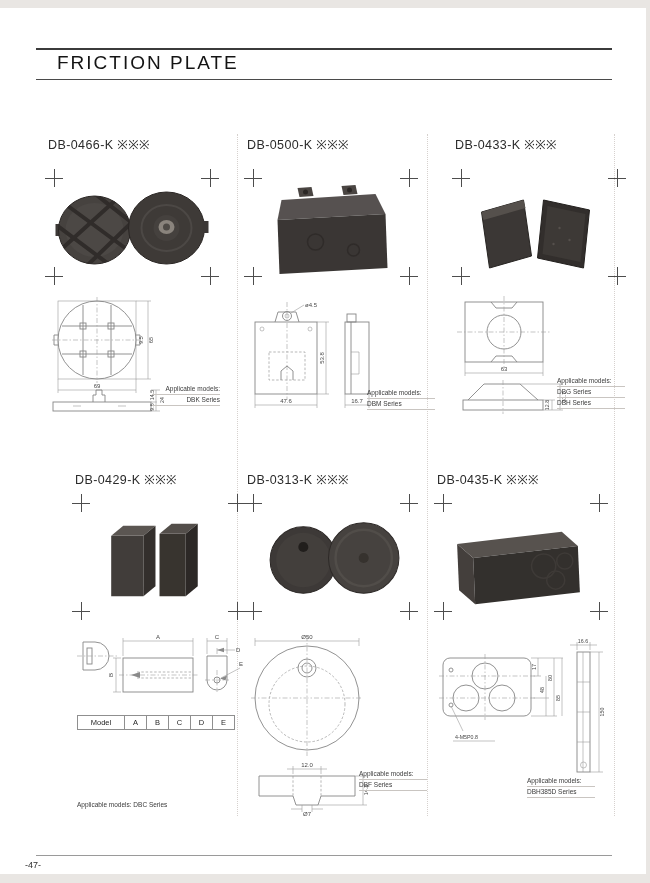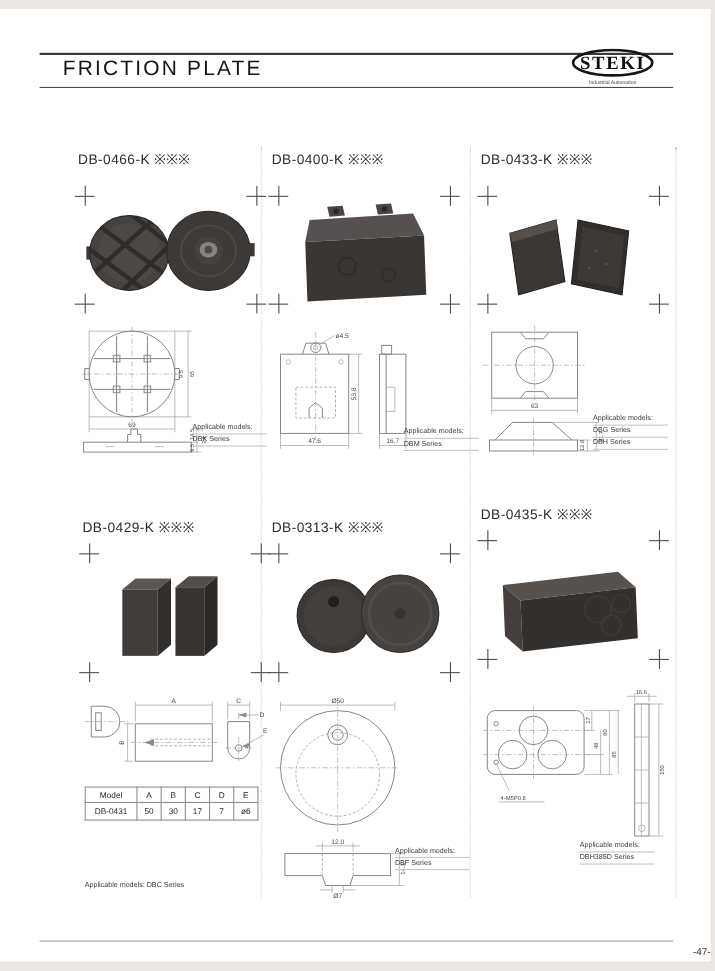--- a/index.html
+++ b/index.html
@@ -33,43 +33,36 @@
   .models{position:absolute;width:68px;font-size:6.5px;color:#3a3a3a;}
   .m-line{border-bottom:1px solid #c9c5c1;padding:1px 0 2px 0;}
   
   .spec-table{position:absolute;border-collapse:collapse;font-size:7.5px;color:#262626;}
   .spec-table th,.spec-table td{border:1px solid #8f8f8f;font-weight:400;text-align:center;padding:3px 1px;background:#fff;}
   .spec-table th{padding:2px 1px;}
   .col-model{width:44px;}.col-n{width:19px;}
   .table-note{position:absolute;font-size:6.5px;color:#3a3a3a;}
   
   .rule-f{position:absolute;left:36px;right:34px;top:847px;border-top:1px solid #9a9a9a;}
-  .page-num{position:absolute;left:0;right:0;top:852px;text-align:right;font-size:9px;color:#2e2e2e;margin-left:25px;}
+  .page-num{position:absolute;left:0;right:0;top:852px;text-align:left;font-size:9px;color:#2e2e2e;margin-left:25px;}
 </style>
 </head>
 <body>
 
 <div class="page">
 
   <div class="rule-a"></div>
   <div class="page-title">FRICTION PLATE</div>
-  <div class="logo">
-    <svg viewBox="0 0 90 36">
-      <ellipse cx="41" cy="13" rx="36" ry="11.5" fill="none" stroke="#161616" stroke-width="2.4"></ellipse>
-      <text x="41" y="19" text-anchor="middle" font-family="Liberation Serif, serif" font-size="17" font-weight="bold" letter-spacing="1.5" fill="#101010">STEKI</text>
-      <text x="41" y="32" text-anchor="middle" font-family="Liberation Sans, sans-serif" font-size="4.6" fill="#3c3c3c">Industrial Automation</text>
-    </svg>
-  </div>
   <div class="rule-b"></div>
 
   <div class="vdots" style="left:237px;"></div>
   <div class="vdots" style="left:427px;"></div>
   <div class="vdots" style="left:614px;"></div>
 
-  <div class="section" style="left:71px;top:128px;height:292px;">
+  <div class="section" style="left:48px;top:128px;height:292px;text-align:right;">
     <h3 class="sec-title">DB-0466-K ※※※</h3>
     <div class="photo" style="left:6px;top:42px;width:156px;height:98px;">
       <span class="cm tl"></span>
       <span class="cm tr"></span>
       <span class="cm bl"></span>
       <span class="cm br"></span>
       <svg viewBox="0 0 155 98">
         <defs>
             <clipPath id="p1c">
               <ellipse cx="40" cy="52" rx="36" ry="34"></ellipse>
@@ -114,21 +107,21 @@
       <text class="dts" text-anchor="middle" transform="rotate(-90 105.5 111)" x="105.5" y="111">9.5</text>
       <text class="dts" text-anchor="middle" transform="rotate(-90 116 104)" x="116" y="104">24</text>
     </svg>
     <div class="models" style="left:104px;top:248px;">
       <div class="m-line">Applicable models:</div>
       <div class="m-line">DBK Series</div>
     </div>
   </div>
 
   <div class="section" style="left:247px;top:128px;height:292px;">
-    <h3 class="sec-title">DB-0400-K ※※※</h3>
+    <h3 class="sec-title">DB-0500-K ※※※</h3>
     <div class="photo" style="left:6px;top:42px;width:156px;height:98px;">
       <span class="cm tl"></span>
       <span class="cm tr"></span>
       <span class="cm bl"></span>
       <span class="cm br"></span>
       <svg viewBox="0 0 155 98">
         <polygon points="28,22 122,16 132,36 24,42" fill="#565150"></polygon>
         <polygon points="44,10 58,9 60,18 46,19" fill="#4a4542"></polygon>
           <circle cx="52" cy="14" r="2.5" fill="#2b2725"></circle>
         <polygon points="88,8 102,7 104,16 90,17" fill="#4a4542"></polygon>
@@ -160,21 +153,21 @@
       <rect class="ln" x="100" y="18" width="9" height="8"></rect>
       <path class="lnt" d="M98,98 V112 M122,98 V112 M98,109 H122"></path>
       <text class="dt" text-anchor="middle" x="110" y="107">16.7</text>
     </svg>
     <div class="models" style="left:120px;top:252px;">
       <div class="m-line">Applicable models:</div>
       <div class="m-line">DBM Series</div>
     </div>
   </div>
 
-  <div class="section" style="left:437px;top:128px;height:292px;">
+  <div class="section" style="left:455px;top:128px;height:292px;">
     <h3 class="sec-title">DB-0433-K ※※※</h3>
     <div class="photo" style="left:6px;top:42px;width:156px;height:98px;">
       <span class="cm tl"></span>
       <span class="cm tr"></span>
       <span class="cm bl"></span>
       <span class="cm br"></span>
       <svg viewBox="0 0 155 98">
         <polygon points="20,34 62,22 70,78 28,90" fill="#3b3735" stroke="#272422"></polygon>
         <polygon points="20,34 62,22 64,30 22,42" fill="#55504c"></polygon>
         <polygon points="82,22 128,32 122,90 76,80" fill="#322e2c" stroke="#23201e"></polygon>
@@ -250,28 +243,20 @@
         <tr>
           <th class="col-model">Model</th>
           <th class="col-n">A</th>
           <th class="col-n">B</th>
           <th class="col-n">C</th>
           <th class="col-n">D</th>
           <th class="col-n">E</th>
         </tr>
       </thead>
       <tbody>
-        <tr>
-          <td>DB-0431</td>
-          <td>50</td>
-          <td>30</td>
-          <td>17</td>
-          <td>7</td>
-          <td>ø6</td>
-        </tr>
       </tbody>
     </table>
     <div class="table-note" style="left:2px;top:330px;">Applicable models: DBC Series</div>
   </div>
 
   <div class="section" style="left:247px;top:463px;height:345px;">
     <h3 class="sec-title">DB-0313-K ※※※</h3>
     <div class="photo" style="left:6px;top:32px;width:156px;height:108px;">
       <span class="cm tl"></span>
       <span class="cm tr"></span>
@@ -302,21 +287,21 @@
       <text class="dts" text-anchor="middle" transform="rotate(-90 121 162)" x="121" y="162">14.3</text>
       <path class="lnt" d="M55,177 V184 M65,177 V184 M44,181 H55 M65,181 H76"></path>
       <text class="dt" text-anchor="middle" x="60" y="188">Ø7</text>
     </svg>
     <div class="models" style="left:112px;top:298px;">
       <div class="m-line">Applicable models:</div>
       <div class="m-line">DBF Series</div>
     </div>
   </div>
 
-  <div class="section" style="left:437px;top:451px;height:345px;">
+  <div class="section" style="left:437px;top:463px;height:345px;">
     <h3 class="sec-title">DB-0435-K ※※※</h3>
     <div class="photo" style="left:6px;top:32px;width:156px;height:108px;">
       <span class="cm tl"></span>
       <span class="cm tr"></span>
       <span class="cm bl"></span>
       <span class="cm br"></span>
       <svg viewBox="0 0 155 98">
         <polygon points="14,36 118,24 134,38 30,50" fill="#57524e"></polygon>
         <polygon points="14,36 30,50 32,96 16,82" fill="#443f3c"></polygon>
         <polygon points="30,50 134,38 136,84 32,96" fill="#33302d"></polygon>

